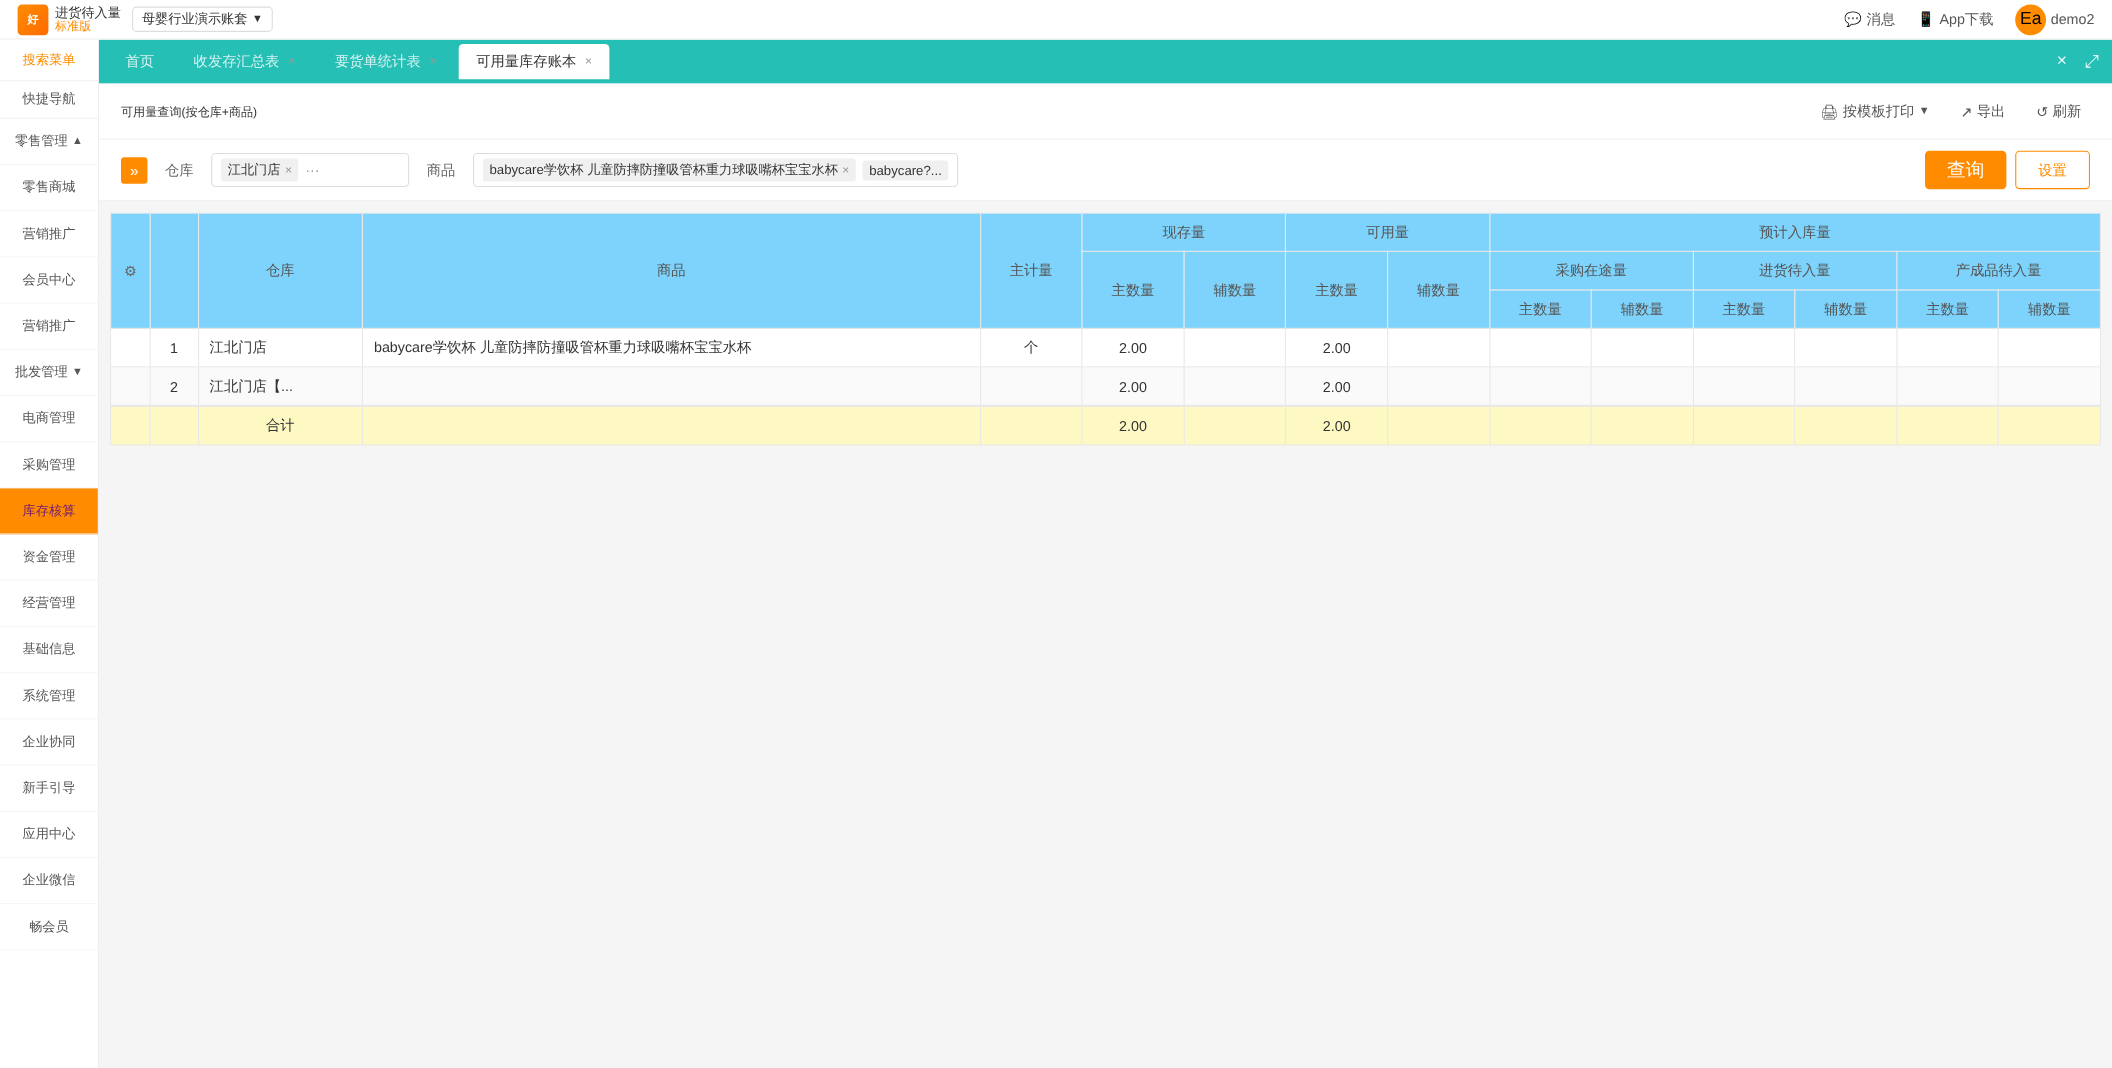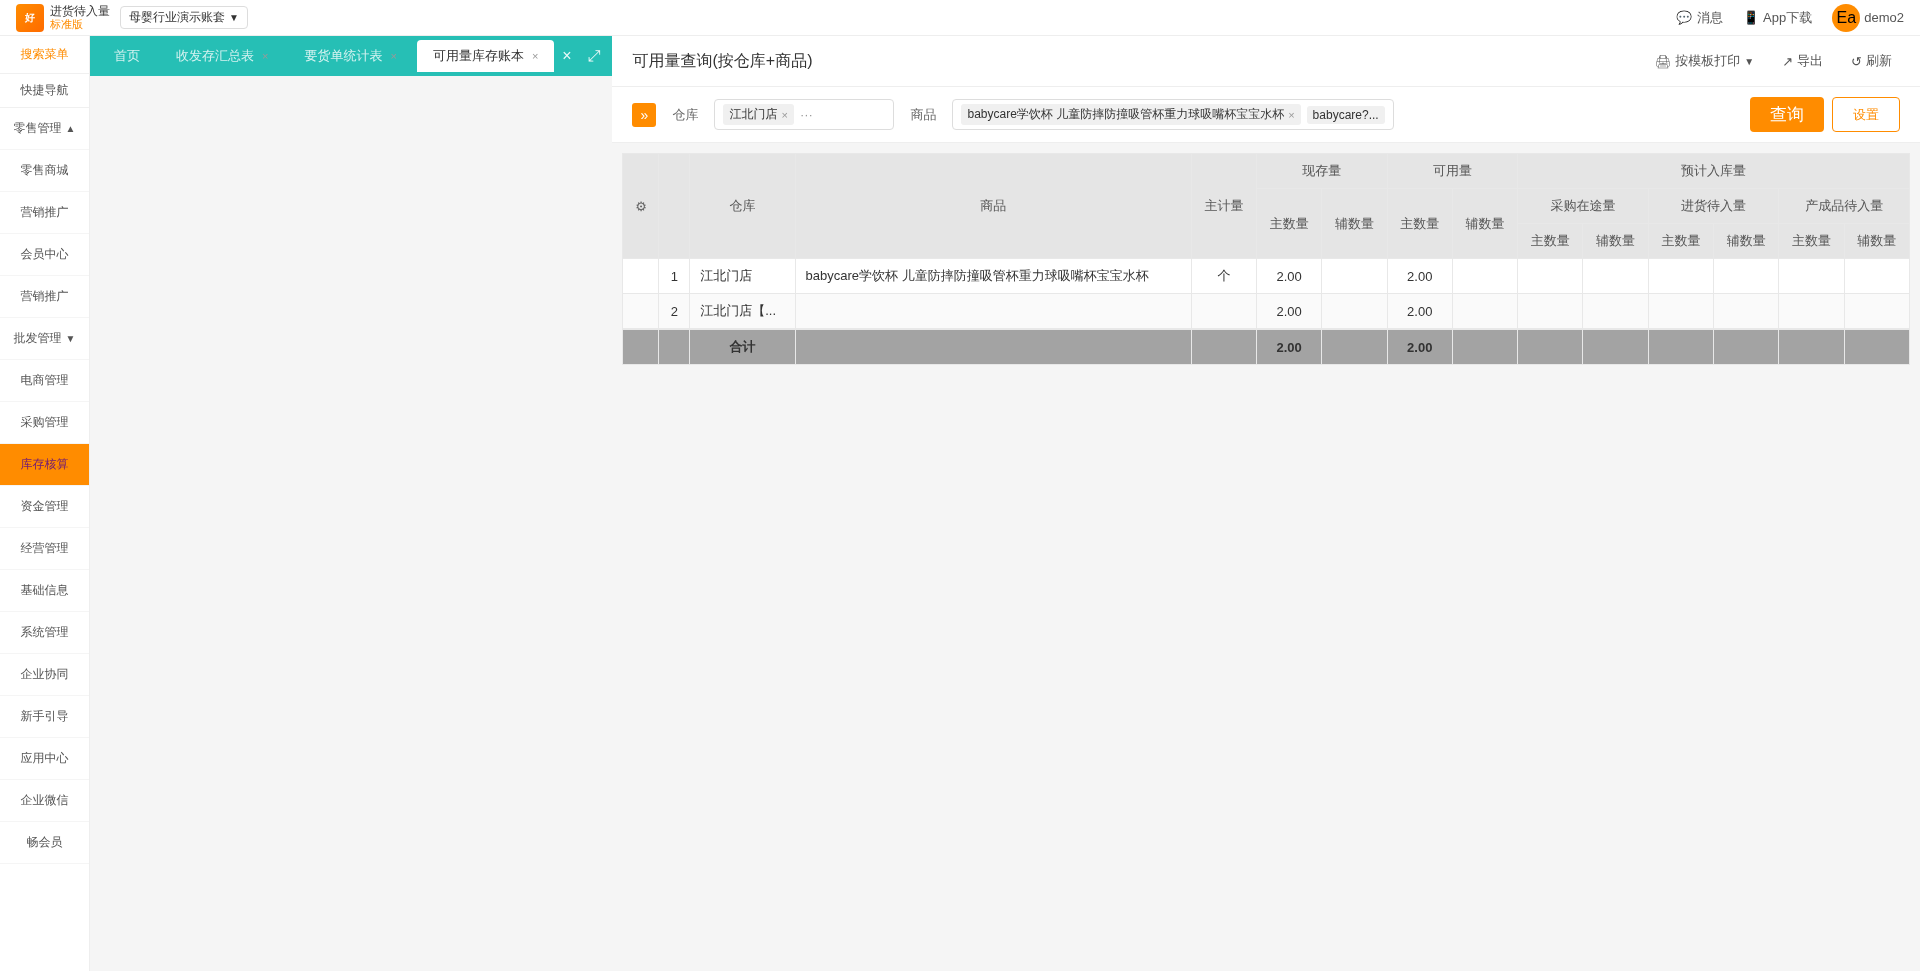--- a/index.html
+++ b/index.html
@@ -22,60 +22,60 @@
 
     
     .sidebar { width: 90px; background: #fff; border-right: 1px solid #eee; display: flex; flex-direction: column; flex-shrink: 0; overflow-y: auto; }
     .sidebar-search { padding: 10px 8px; font-size: 12px; color: #ff8c00; cursor: pointer; text-align: center; border-bottom: 1px solid #f0f0f0; }
     .sidebar-nav { padding: 8px 0; font-size: 12px; color: #555; cursor: pointer; text-align: center; border-bottom: 1px solid #f0f0f0; }
     .sidebar-item { padding: 12px 8px; font-size: 12px; color: #555; cursor: pointer; text-align: center; border-bottom: 1px solid #f5f5f5; display: flex; flex-direction: column; align-items: center; gap: 2px; font-family: Liberation Serif, serif; }
     .sidebar-item.active { background: #ff8c00; color: #701a75; }
     .sidebar-item.has-arrow { flex-direction: row; justify-content: center; gap: 4px; }
 
     
-    .content-area { flex: 1; display: flex; flex-direction: row; overflow: hidden; }
+    .content-area { flex: 1; display: flex; flex-direction: column; overflow: hidden; }
 
     
     .tab-bar { background: #26bfb5; height: 40px; display: flex; align-items: center; padding: 0 8px; gap: 4px; flex-shrink: 0; }
     .tab { height: 32px; padding: 0 16px; display: flex; align-items: center; gap: 8px; border-radius: 4px 4px 0 0; font-size: 13px; cursor: pointer; color: rgba(255,255,255,0.8); }
     .tab.active { background: #fff; color: #333; border-radius: 4px 4px 0 0; }
     .tab-close { font-size: 11px; color: #999; cursor: pointer; }
     .tab.active .tab-close { color: #999; }
     .tab-bar-actions { margin-left: auto; display: flex; gap: 8px; }
     .tab-action-btn { color: rgba(255,255,255,0.9); cursor: pointer; font-size: 16px; padding: 4px; }
 
     
     .page-content { flex: 1; display: flex; flex-direction: column; overflow: hidden; background: #f5f5f5; }
     .page-header { background: #fff; padding: 12px 20px; display: flex; align-items: center; justify-content: space-between; border-bottom: 1px solid #eee; flex-shrink: 0; }
-    .page-title { font-size: 16px; color: #333; font-weight: 500; }
+    .page-title { font-size: 11px; color: #333; font-weight: 500; }
     .page-header-actions { display: flex; align-items: center; gap: 12px; font-size: 13px; color: #555; }
     .header-btn { display: flex; align-items: center; gap: 4px; cursor: pointer; padding: 4px 8px; border-radius: 3px; }
 
     
     .filter-area { background: #fff; padding: 10px 20px; display: flex; align-items: center; gap: 16px; border-bottom: 1px solid #eee; flex-shrink: 0; margin-bottom: 10px; }
     .filter-expand-btn { width: 24px; height: 24px; background: #ff8c00; color: #fff; border: none; border-radius: 3px; cursor: pointer; display: flex; align-items: center; justify-content: center; font-size: 14px; }
     .filter-label { color: #666; font-size: 13px; white-space: nowrap; }
     .filter-input-area { display: flex; align-items: center; gap: 6px; border: 1px solid #ddd; border-radius: 4px; padding: 4px 8px; min-width: 180px; }
     .filter-tag { background: #f0f0f0; border-radius: 3px; padding: 2px 6px; font-size: 12px; color: #333; display: flex; align-items: center; gap: 4px; }
     .filter-tag-close { cursor: pointer; color: #999; font-size: 11px; }
     .filter-dots { color: #999; cursor: pointer; }
     .filter-actions { margin-left: auto; display: flex; gap: 8px; }
     .btn-query { background: #ff8c00; color: #fff; border: none; padding: 6px 20px; border-radius: 4px; cursor: pointer; font-size: 17px; }
     .btn-settings { background: #fff; color: #ff8c00; border: 1px solid #ff8c00; padding: 6px 20px; border-radius: 4px; cursor: pointer; font-size: 13px; }
 
     
     .table-container { flex: 1; overflow: auto; padding: 0 10px 10px; }
     .data-table { width: 100%; border-collapse: collapse; background: #fff; font-size: 13px; }
-    .data-table th { background: #e5e5e5; border: 1px solid #e8e8e8; padding: 8px 10px; text-align: center; color: #555; font-weight: normal; white-space: nowrap; }
+    .data-table th { background: #7dd3fc; border: 1px solid #e8e8e8; padding: 8px 10px; text-align: center; color: #555; font-weight: normal; white-space: nowrap; }
     .data-table td { border: 1px solid #e8e8e8; padding: 8px 10px; color: #333; text-align: center; }
     .data-table tr:nth-child(even) td { background: #fafafa; }
     .th-group { background: #f0f0f0; }
     .col-settings { width: 36px; }
     .settings-icon { cursor: pointer; color: #666; }
-    .footer-row td { background: #a3a3a3; font-weight: bold; border-top: 2px solid #e8e8e8; }
+    .footer-row td { background: #fef9c3; font-weight: normal; border-top: 2px solid #e8e8e8; }
 
     
     ::-webkit-scrollbar { width: 6px; height: 6px; }
     ::-webkit-scrollbar-track { background: #f1f1f1; }
     ::-webkit-scrollbar-thumb { background: #ccc; border-radius: 3px; }
   </style>
 </head>
 <body>
 
 <div class="top-bar">

